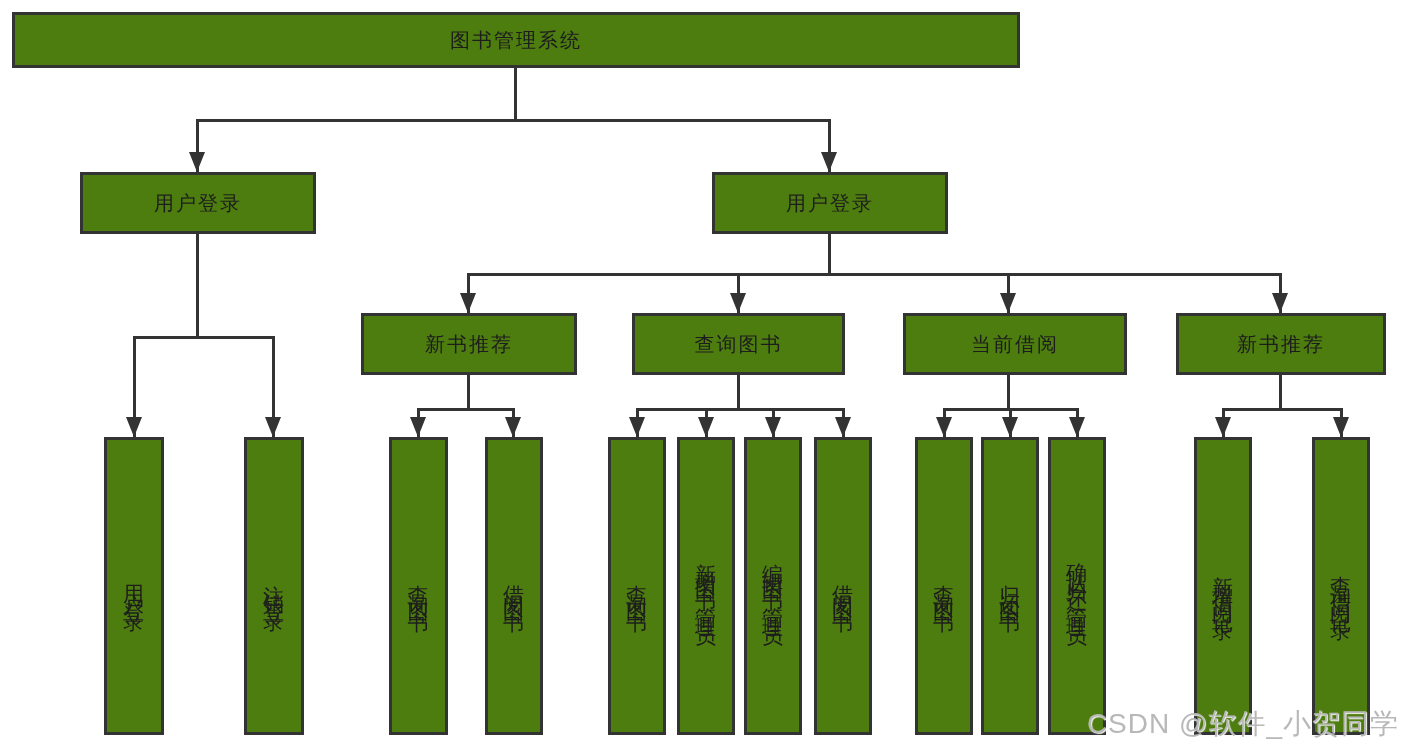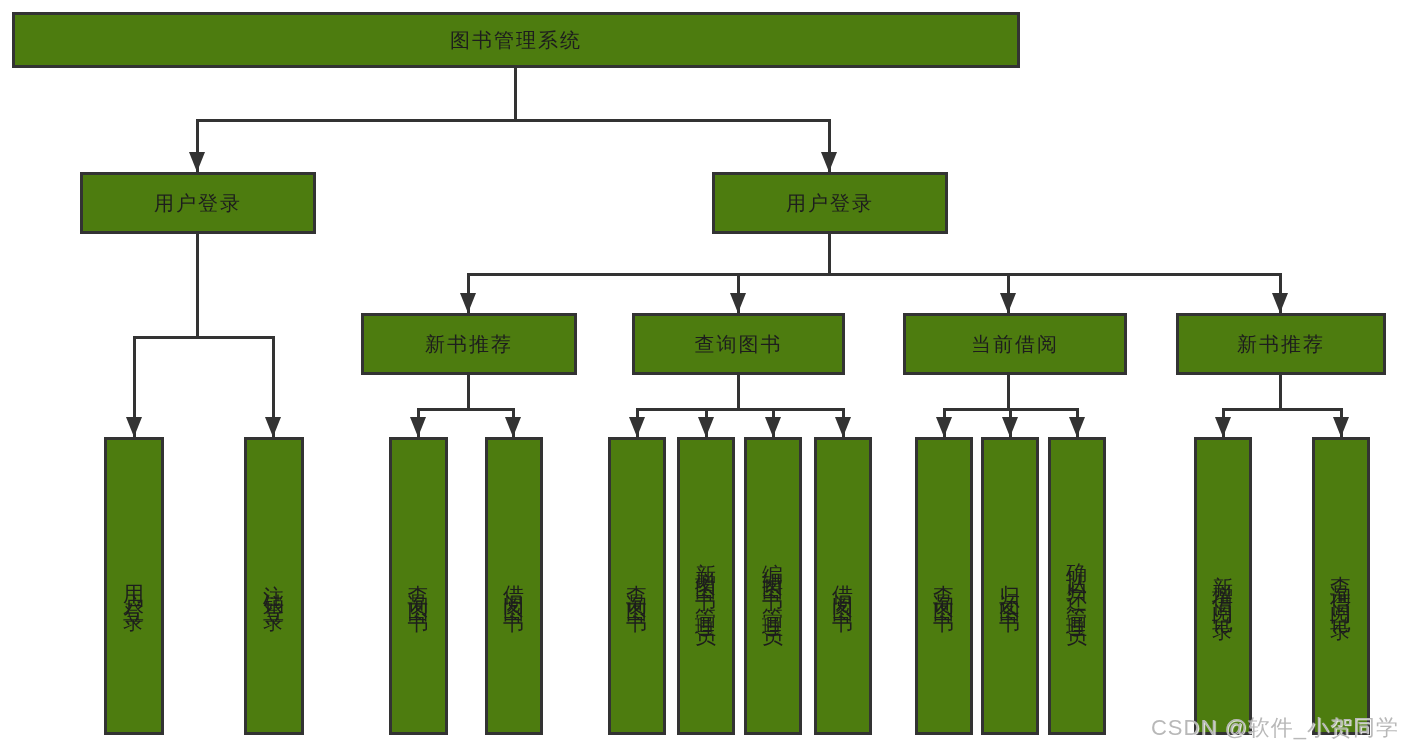--- a/index.html
+++ b/index.html
@@ -23,21 +23,21 @@
   }
   .hl,.vl{position:absolute;background:var(--line);}
   .hl{height:3px;}
   .vl{width:3px;}
   .ah{
     position:absolute;width:0;height:0;
     border-left:8px solid transparent;border-right:8px solid transparent;
     border-top:20px solid var(--line);
   }
   .wm{
-    position:absolute;right:6px;bottom:4px;font-size:22px;color:var(--wm);
+    position:absolute;right:6px;bottom:4px;font-size:28px;color:var(--wm);
     letter-spacing:1px;text-shadow:1px 1px 1px rgba(255,255,255,.95);
   }
 </style>
 </head>
 <body>
 
 <div class="canvas">
 
   <div class="box" style="left:12px;top:12px;width:1008px;height:56px;">图书管理系统</div>
 

